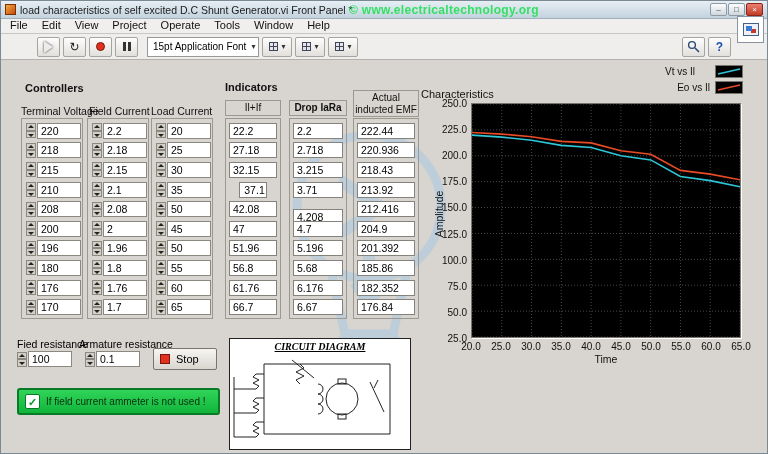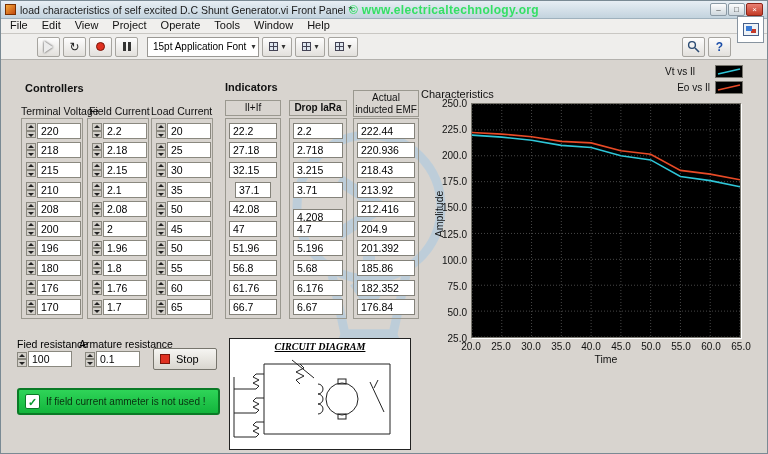--- a/index.html
+++ b/index.html
@@ -505,21 +505,21 @@
         <div class="ind-row">
           <div class="ind-box" style="width: 48px;">22.2</div>
         </div>
         <div class="ind-row">
           <div class="ind-box" style="width: 48px;">27.18</div>
         </div>
         <div class="ind-row">
           <div class="ind-box" style="width: 48px;">32.15</div>
         </div>
         <div class="ind-row">
-          <div class="ind-box" style="width: 36px;">37.1</div>
+          <div class="ind-box" style="width: 28px; text-align: center;">37.1</div>
         </div>
         <div class="ind-row">
           <div class="ind-box" style="width: 48px;">42.08</div>
         </div>
         <div class="ind-row">
           <div class="ind-box" style="width: 48px;">47</div>
         </div>
         <div class="ind-row">
           <div class="ind-box" style="width: 48px;">51.96</div>
         </div>

